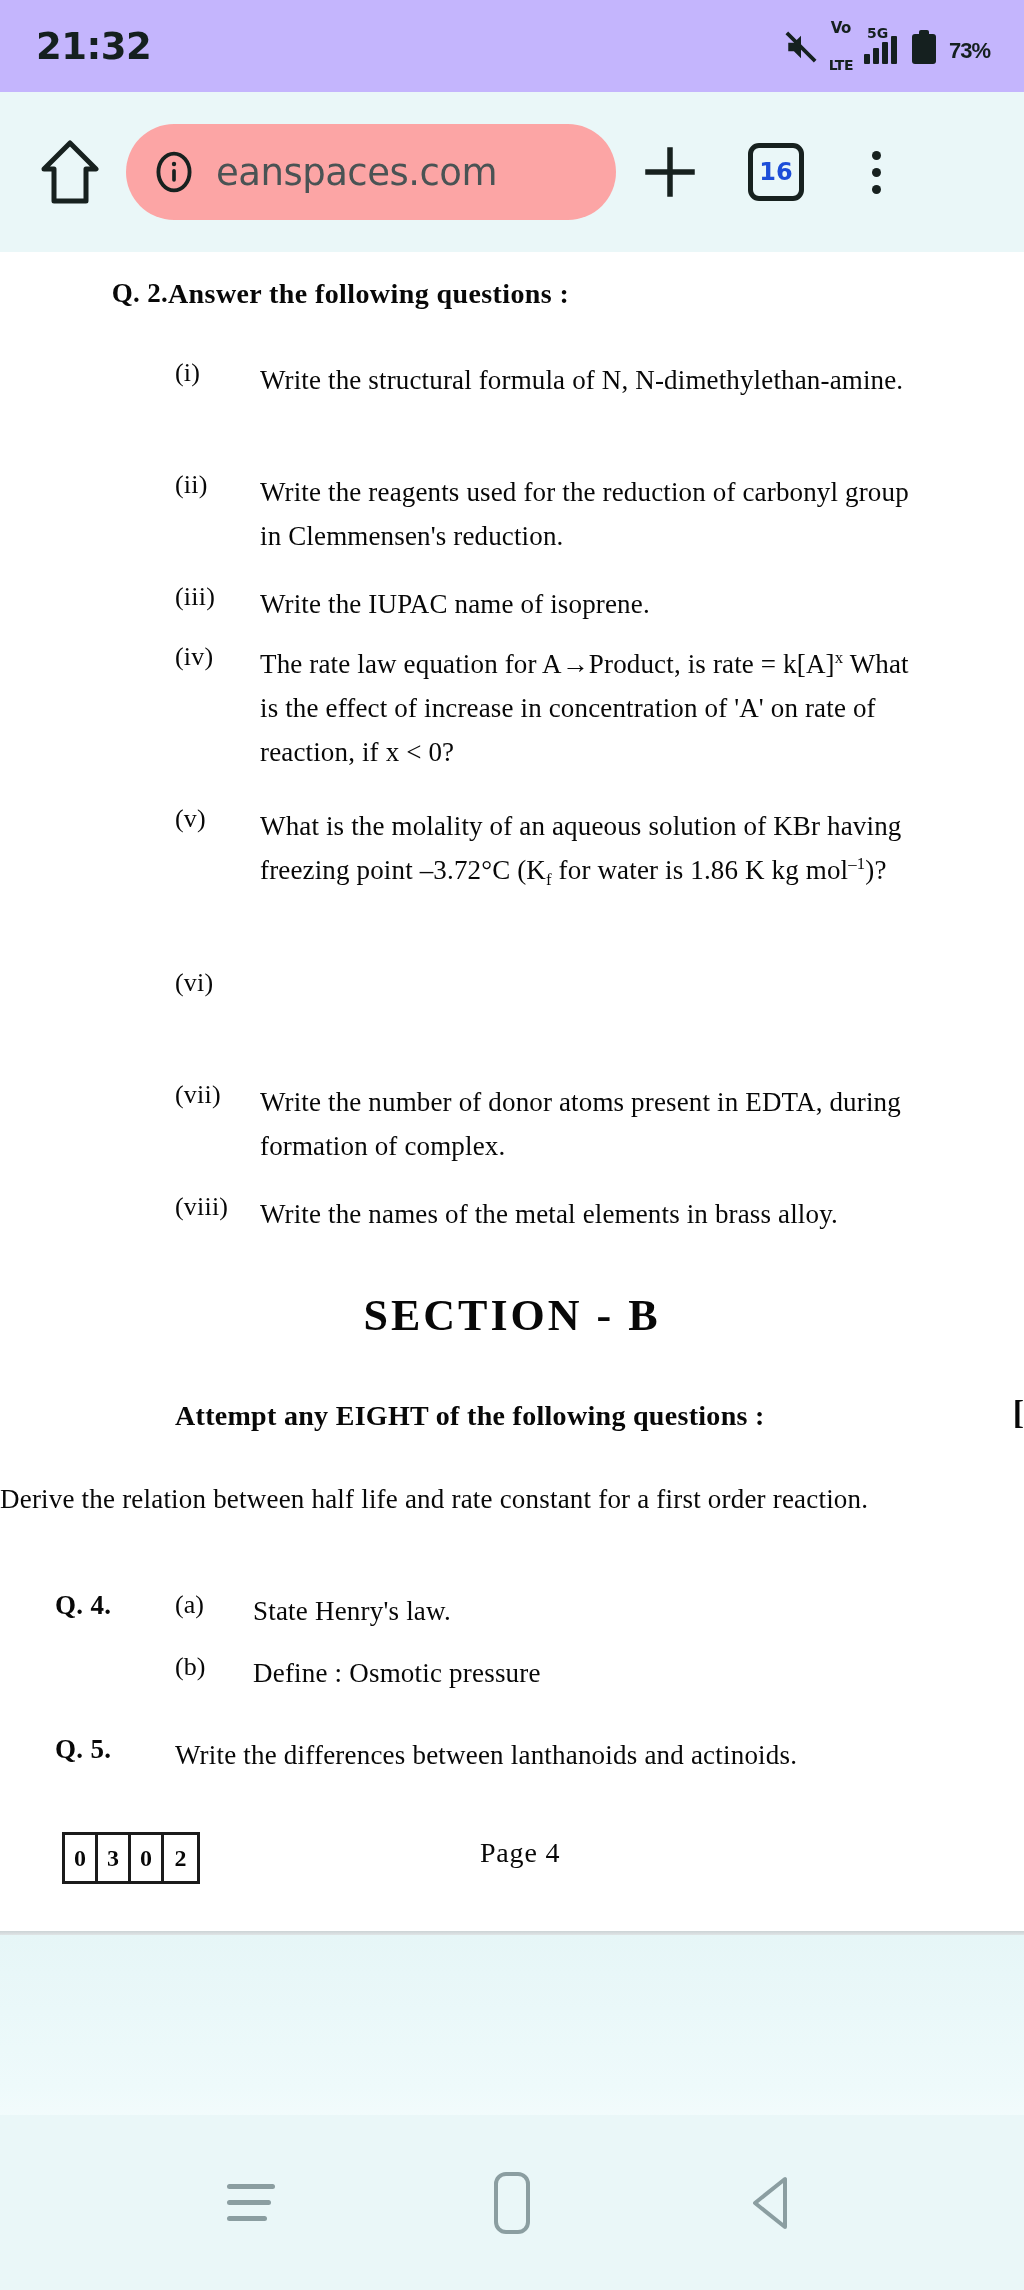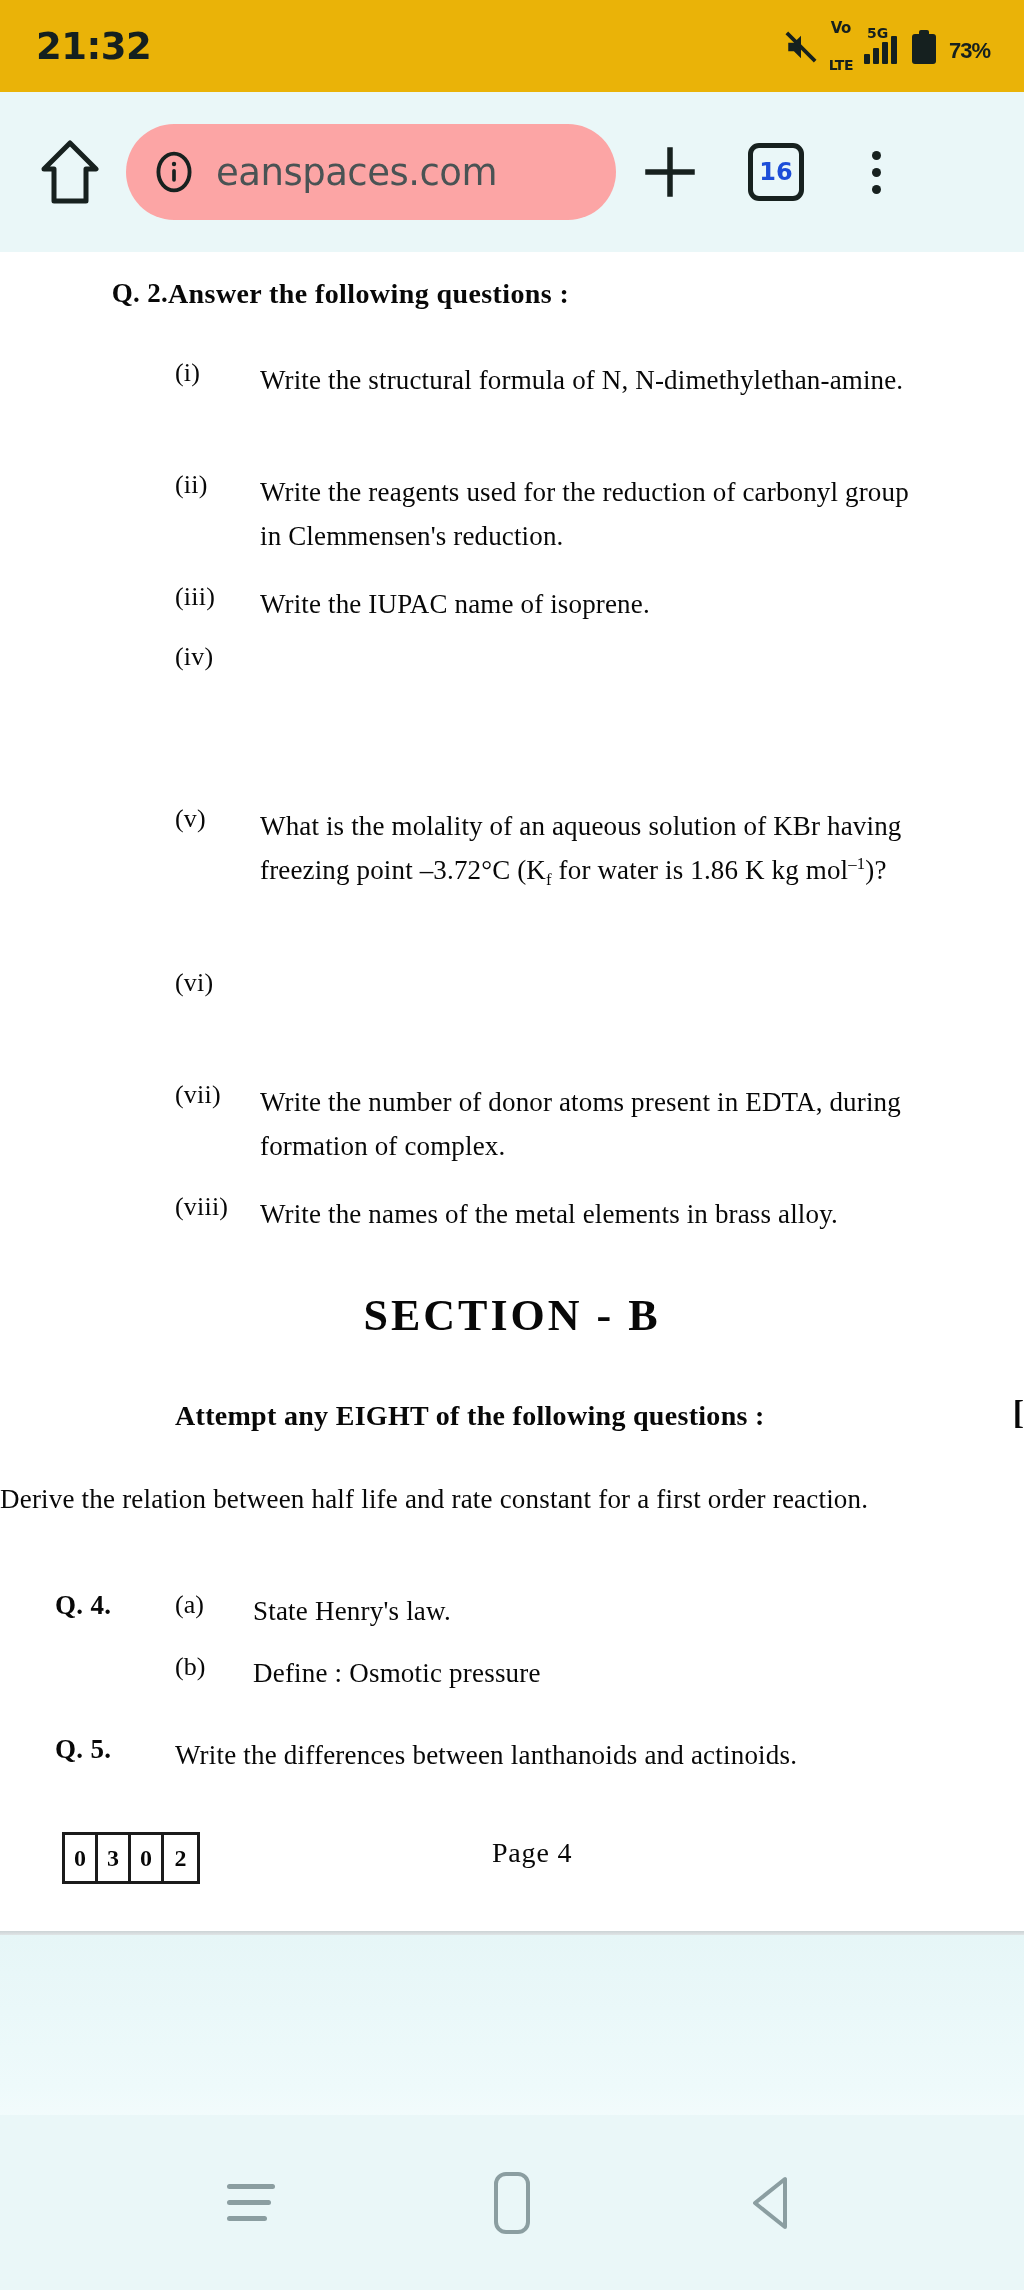--- a/index.html
+++ b/index.html
@@ -7,21 +7,21 @@
   body {
     font-family:"Liberation Serif", serif;
     background:#eaf7f8;
     position:relative;
     overflow:hidden;
   }
 
   
   .statusbar{
     position:absolute; top:0; left:0; width:1024px; height:92px;
-    background:#eab308;
+    background:#c4b5fd;
     display:flex; align-items:center; justify-content:space-between;
     padding:0 34px 0 36px;
   }
   .clock{
     font-family:"DejaVu Sans", sans-serif;
     font-size:37px; font-weight:700; color:#15201f; letter-spacing:-0.5px;
   }
   .status-icons{ display:flex; align-items:flex-end; gap:11px; }
   .icon-mute{ width:34px; height:34px; display:block; }
   .volte{
@@ -143,21 +143,21 @@
     position:absolute; left:62px; display:flex;
     border:3px solid #222; background:#fff;
   }
   .codebox div{
     width:33px; height:46px; border-right:3px solid #222;
     display:flex; align-items:center; justify-content:center;
     font-size:24px; font-weight:700; font-family:"Liberation Serif", serif;
   }
   .codebox div:last-child{ border-right:none; }
   .pagenum{
-    position:absolute; left:492px; font-size:28px; font-weight:400; letter-spacing:0.8px;
+    position:absolute; left:480px; font-size:28px; font-weight:400; letter-spacing:0.8px;
   }
 
   
   .navbar{
     position:absolute; bottom:0; left:0; width:1024px; height:175px;
     background:#eaf7f8;
     display:flex; align-items:center; justify-content:space-around;
     padding:0 120px;
   }
   .nav-btn{ width:120px; height:120px; display:flex; align-items:center; justify-content:center;}
@@ -255,20 +255,21 @@
       <div class="txt">Write the reagents used for the reduction of carbonyl group in Clemmensen's reduction.</div>
     </div>
 
     <div class="item" style="top:330px">
       <div class="num">(iii)</div>
       <div class="txt">Write the IUPAC name of isoprene.</div>
     </div>
 
     <div class="item" style="top:390px">
       <div class="num">(iv)</div>
+      <div class="txt"><span>The rate law equation for A→Product, is rate = k[A]</span><sup>x</sup><span> What is the effect of increase in concentration of 'A' on rate of reaction, if x &lt; 0?</span></div>
     </div>
 
     <div class="item" style="top:552px">
       <div class="num">(v)</div>
       <div class="txt"><span>What is the molality of an aqueous solution of KBr having freezing point –3.72°C (K</span><sub>f</sub><span> for water is 1.86 K kg mol</span><sup>–1</sup><span>)?</span></div>
     </div>
 
     <div class="item" style="top:716px">
       <div class="num">(vi)</div>
     </div>

